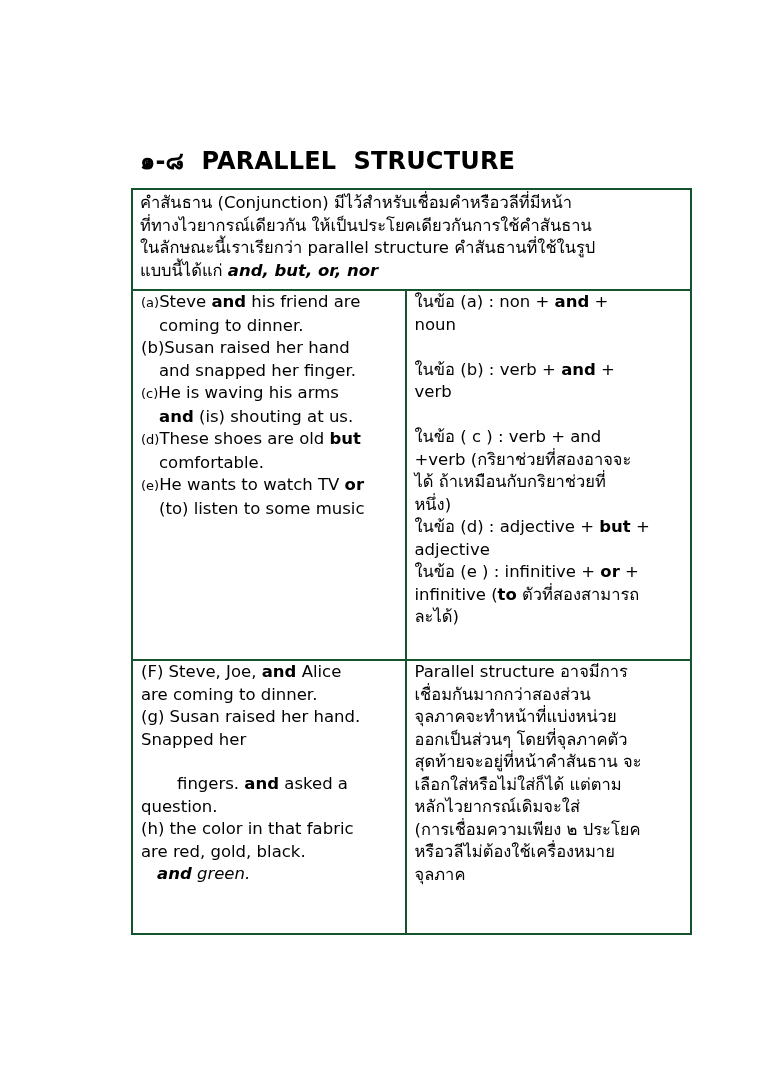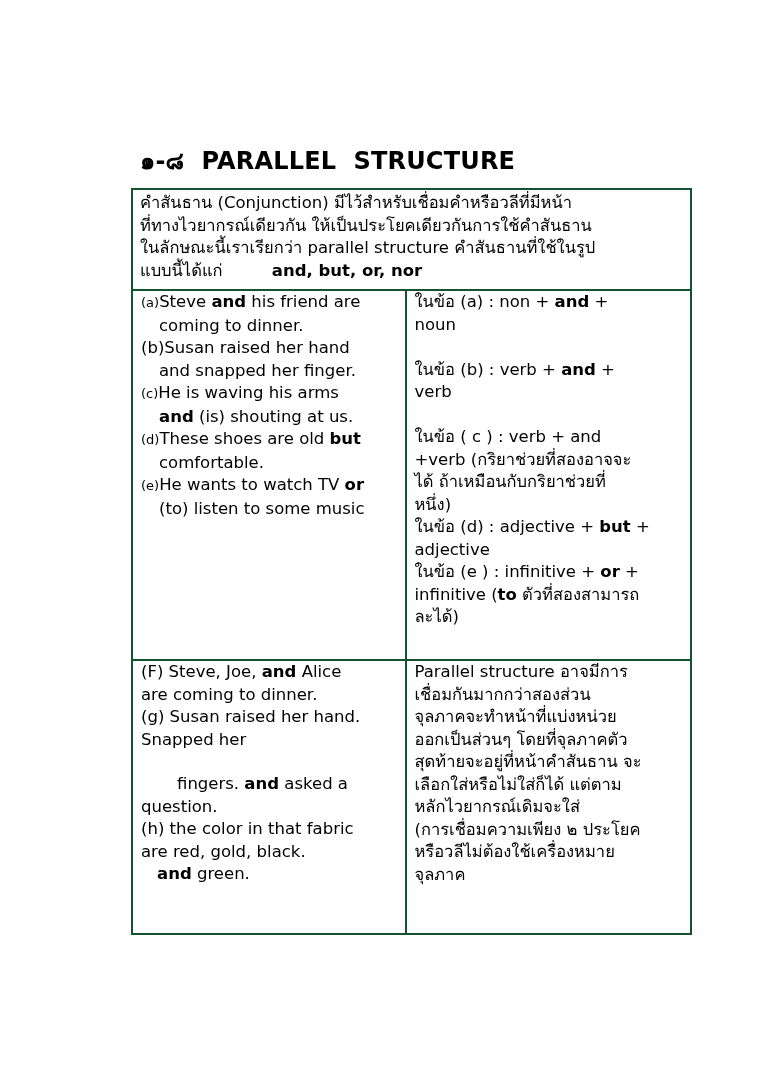--- a/index.html
+++ b/index.html
@@ -45,30 +45,30 @@
     .header-cell {
       height: 97px;
       padding: 2px 6px 0 7px !important;
     }
     .header-cell .line {
       display: block;
       white-space: nowrap;
     }
     .header-cell .emph {
       font-weight: bold;
-      margin-left: 44px;
+      font-style: italic;
     }
     .col-left { width: 261px; }
     .col-right { width: 272px; }
     .row2 td { height: 368px; }
     .row3 td { height: 272px; }
     .line { display: block; white-space: nowrap; }
     .indent { padding-left: 18px; }
     .indent-wide { padding-left: 36px; margin-top: 22px; }
-    .indent-small { padding-left: 16px; }
+    .indent-small { padding-left: 16px; font-style: italic; }
     .gap { display: block; height: 22.5px; }
     .lbl { font-size: 13px; }
     b { font-weight: bold; }
     .ex-left { padding-left: 8px !important; padding-top: 0 !important; border-radius: 14px; }
     .ex-right { padding-left: 7px !important; padding-top: 0 !important; }
   </style>
 </head>
 <body>
 
 <div class="title">๑-๘  PARALLEL  STRUCTURE</div>

